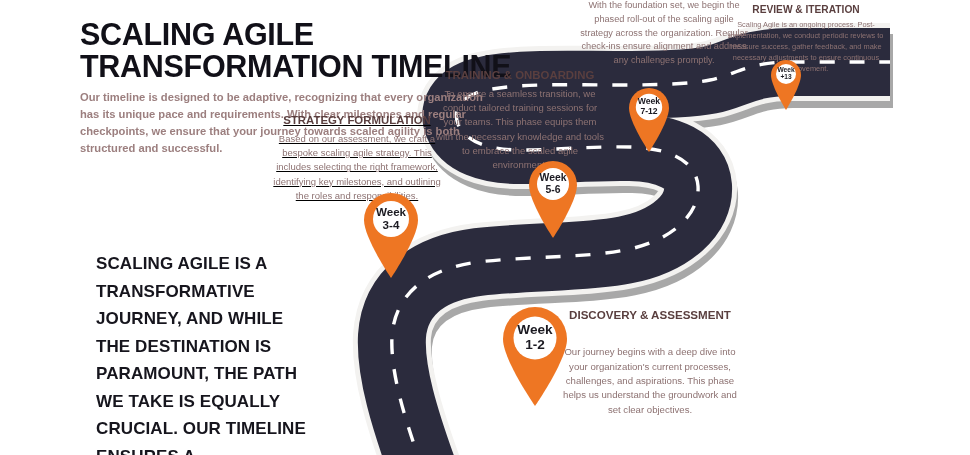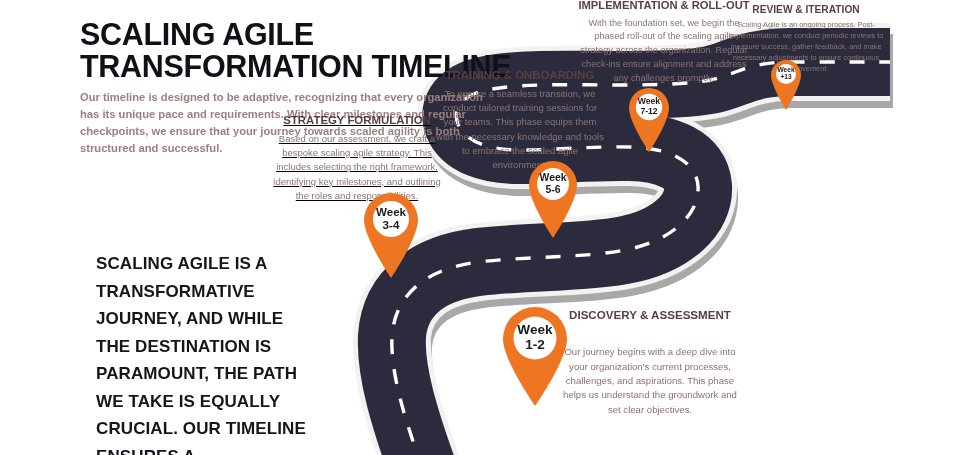--- a/index.html
+++ b/index.html
@@ -191,21 +191,20 @@
     <div class="step-title">STRATEGY FORMULATION</div>
     <div class="step-body">Based on our assessment, we craft a bespoke scaling agile strategy. This includes selecting the right framework, identifying key milestones, and outlining the roles and responsibilities.</div>
   </div>
 
   <div class="step-block" id="step-training">
     <div class="step-title">TRAINING &amp; ONBOARDING</div>
     <div class="step-body">To ensure a seamless transition, we conduct tailored training sessions for your teams. This phase equips them with the necessary knowledge and tools to embrace the scaled agile environment.</div>
   </div>
 
   <div class="step-block" id="step-implementation">
-    <div class="step-title">IMPLEMENTATION &amp; ROLL-OUT</div>
     <div class="step-body">With the foundation set, we begin the phased roll-out of the scaling agile strategy across the organization. Regular check-ins ensure alignment and address any challenges promptly.</div>
   </div>
 
   <div class="step-block" id="step-review">
     <div class="step-title">REVIEW &amp; ITERATION</div>
     <div class="step-body">Scaling Agile is an ongoing process. Post-implementation, we conduct periodic reviews to measure success, gather feedback, and make necessary adjustments to ensure continuous improvement.</div>
   </div>
 
   <div class="step-block" id="step-discovery">
     <div class="step-title">DISCOVERY &amp; ASSESSMENT</div>

